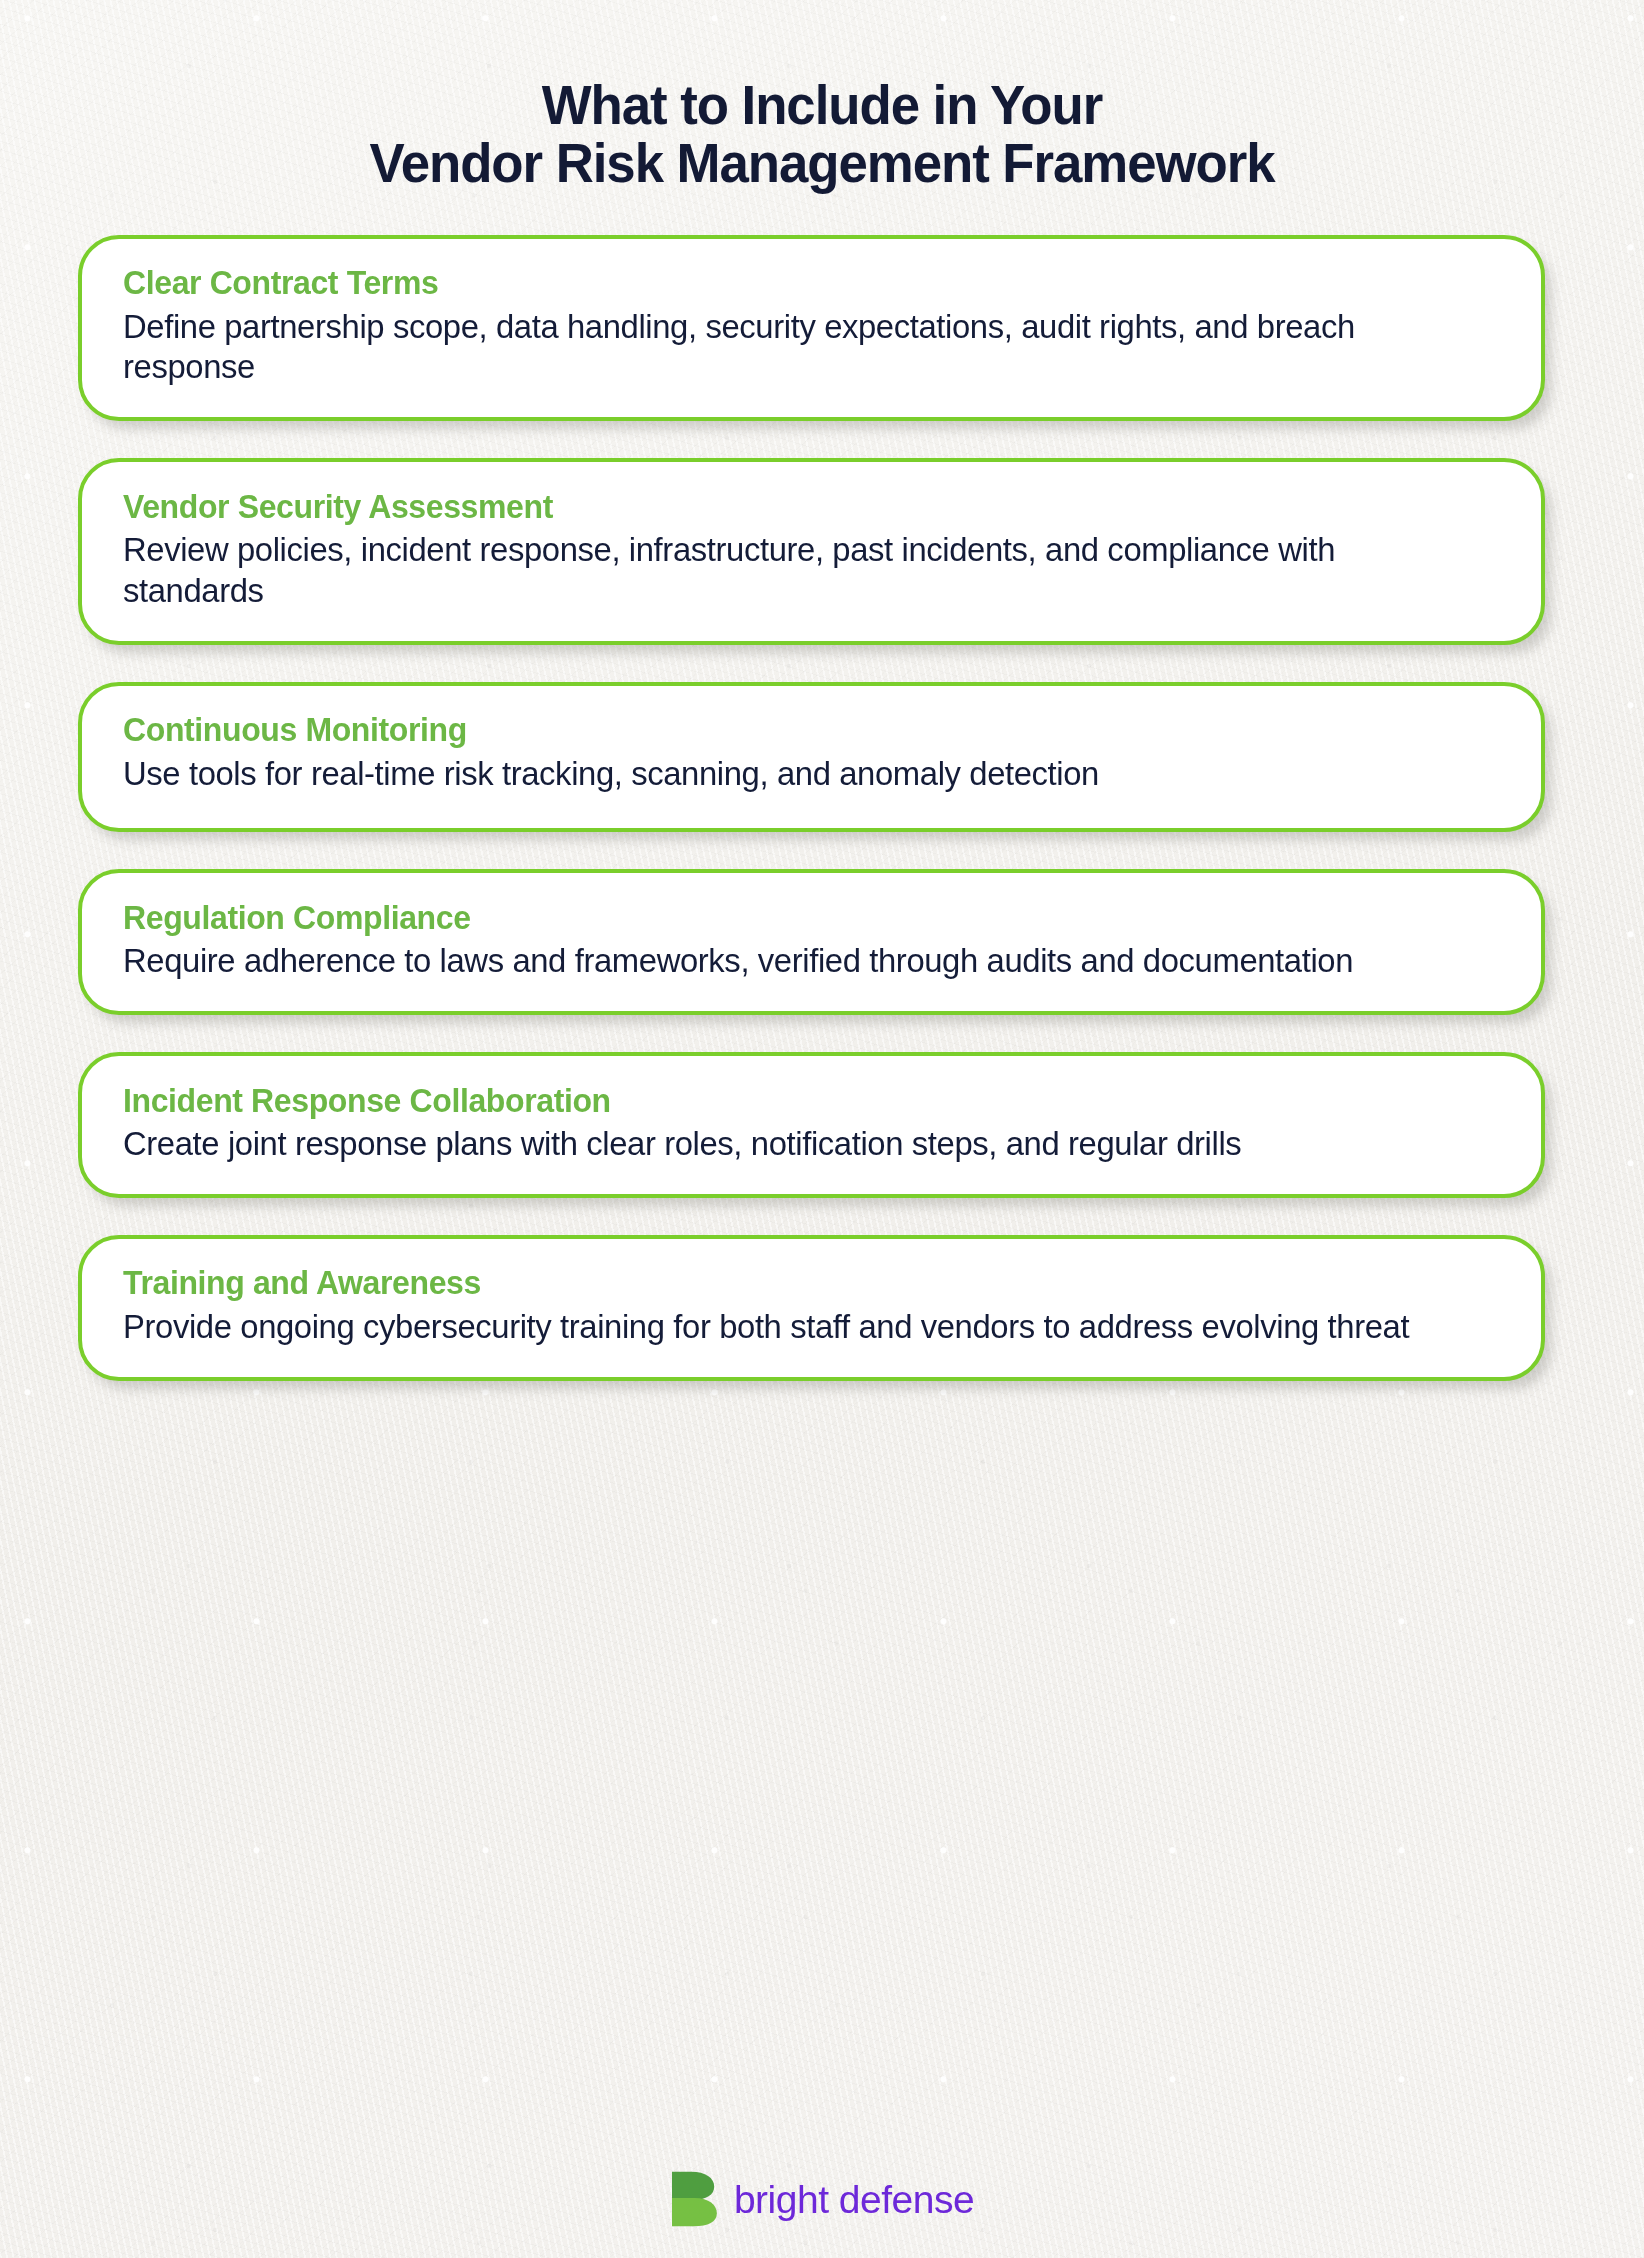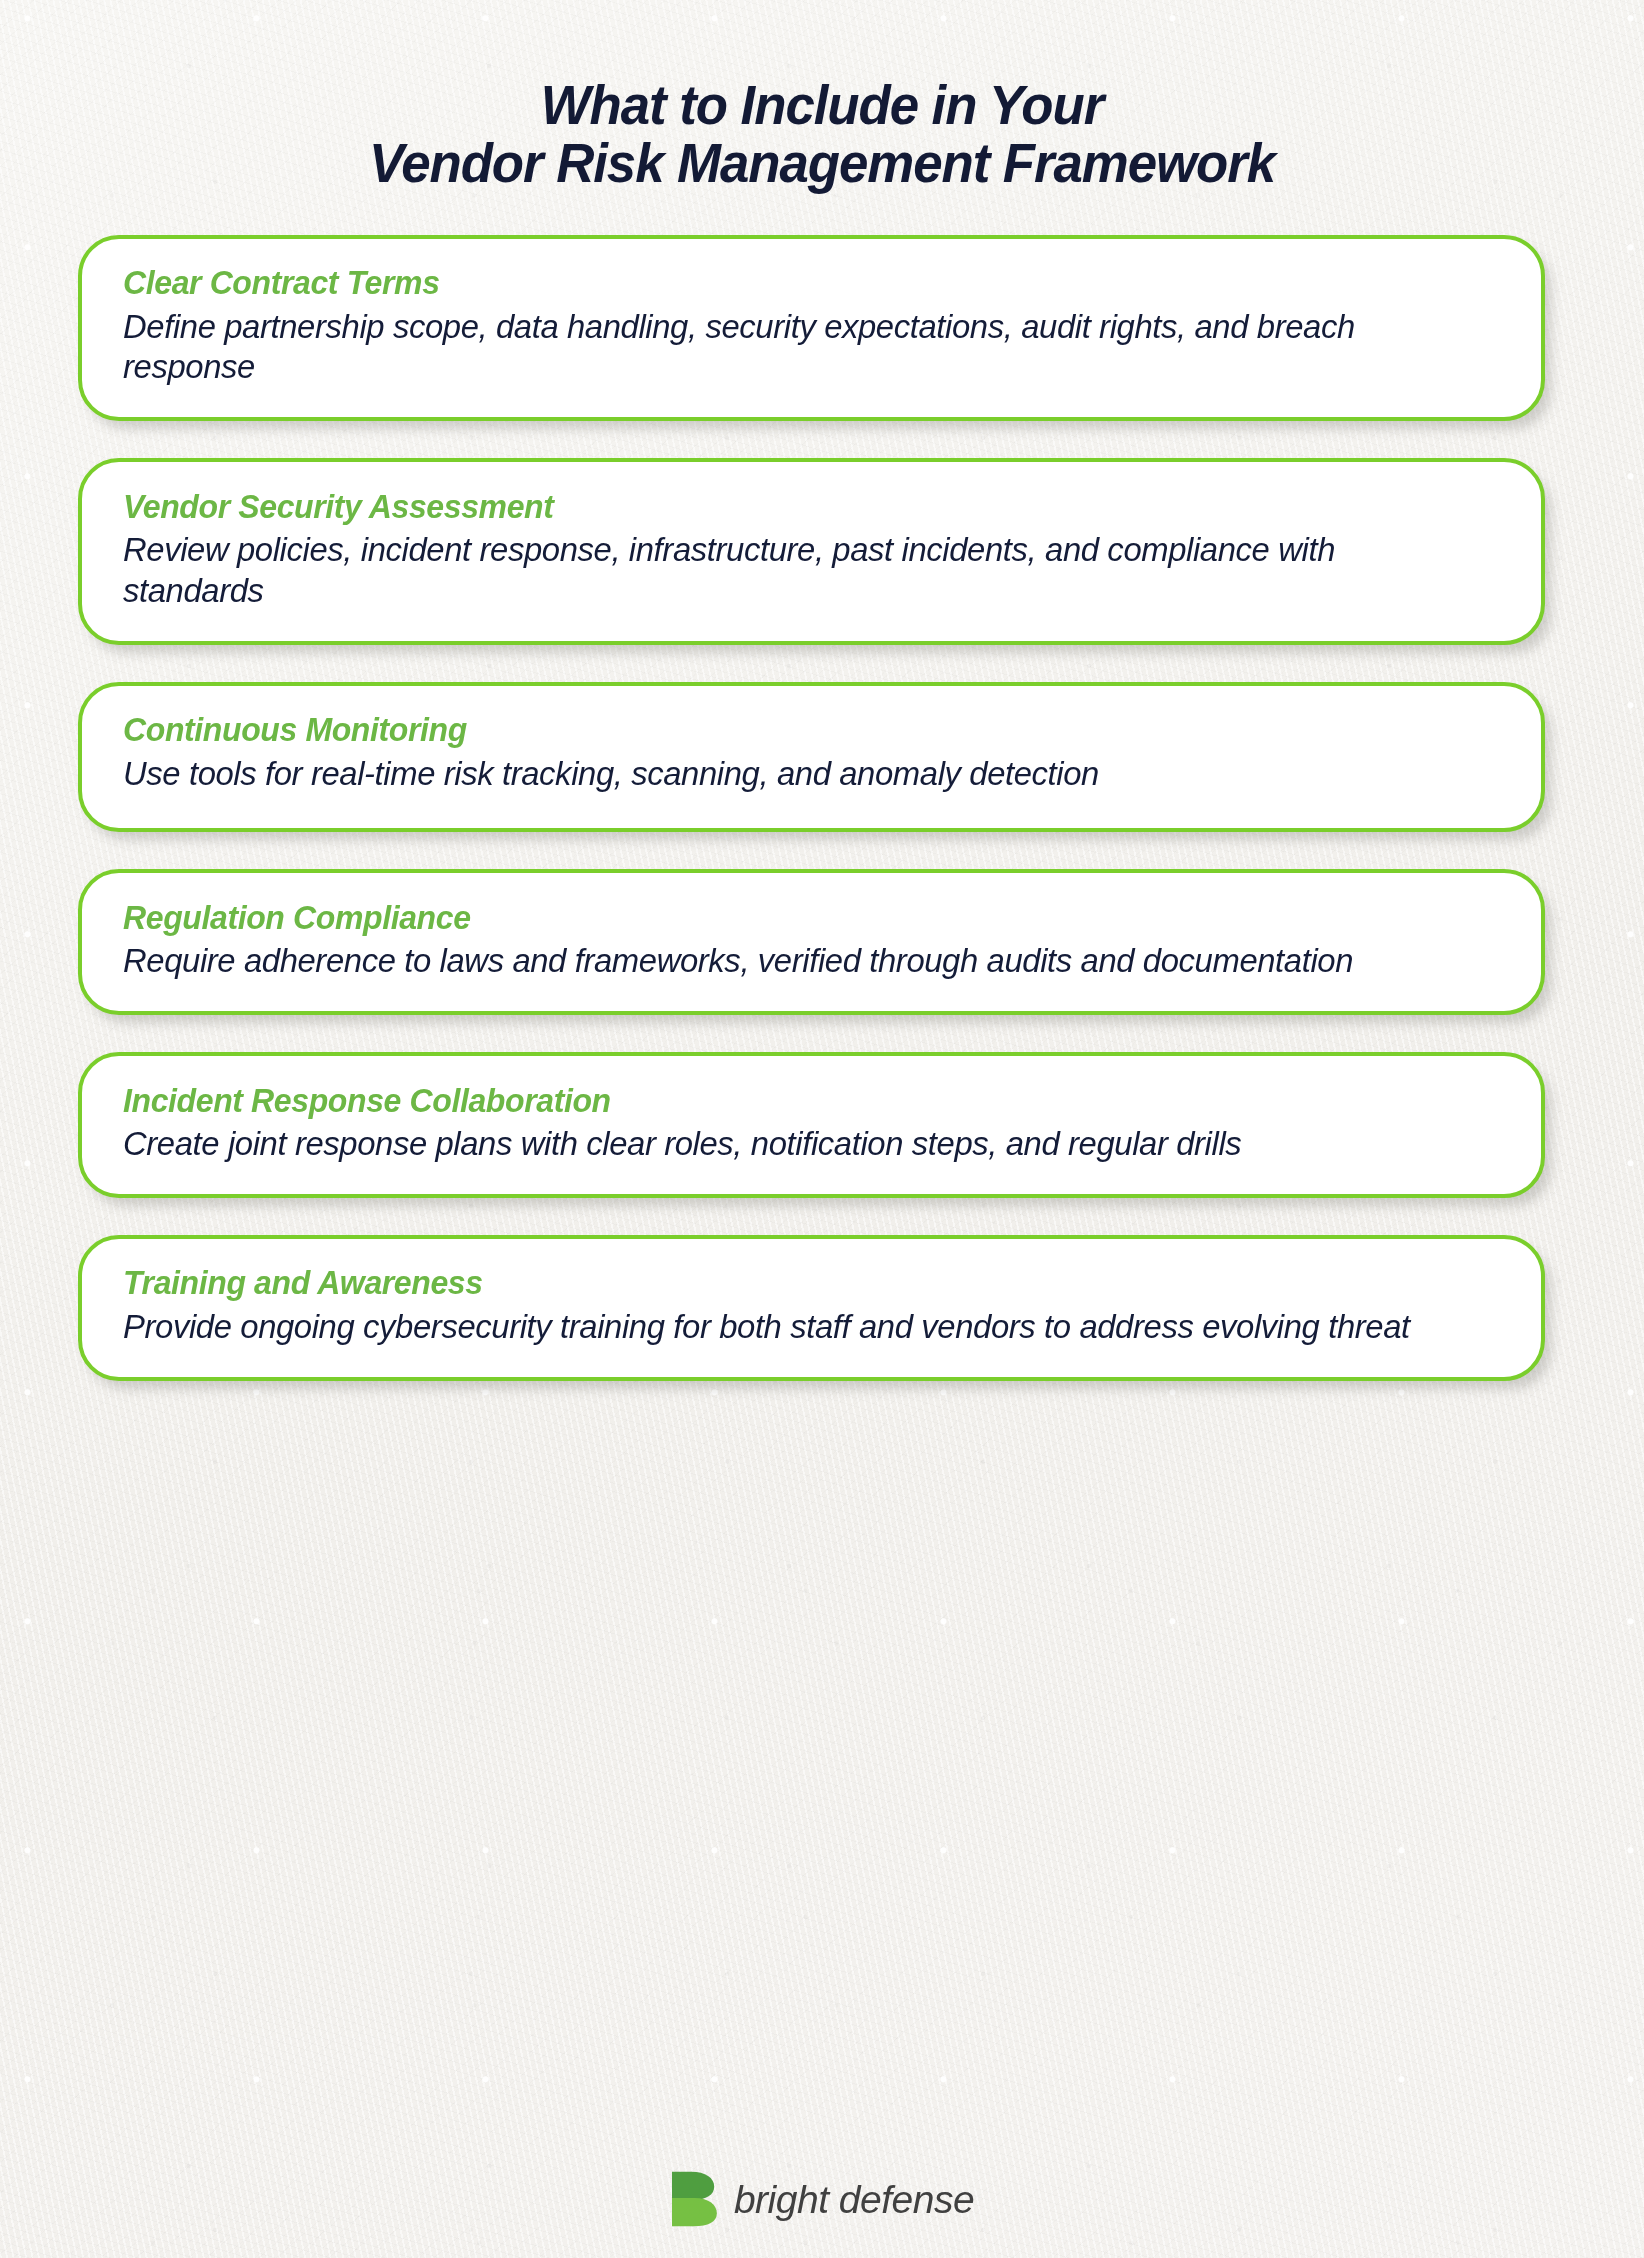--- a/index.html
+++ b/index.html
@@ -46,21 +46,20 @@
     background-size:
       229px 229px, 300px 300px, 362px 362px, 256px 256px, 326px 326px,
       auto, auto, auto, auto, auto;
   }
 
   #page {
     position:relative;
     z-index:1;
     width:1644px;
     height:2258px;
-    font-style:italic;
   }
 
   
   .title-block {
     padding-top:76px;
     text-align:center;
   }
   .title-line {
     display:block;
     color:#131a35;
@@ -119,21 +118,21 @@
     left:0;
     right:0;
     bottom:30px;
     display:flex;
     align-items:center;
     justify-content:center;
     gap:16px;
   }
   #logo-mark { display:block; }
   #logo-wordmark {
-    color:#404040;
+    color:#6d28d9;
     font-family:"Liberation Sans", sans-serif;
     font-size:39px;
     font-weight:normal;
     letter-spacing:-0.5px;
     line-height:1;
   }
 </style>
 </head>
 <body>
 

